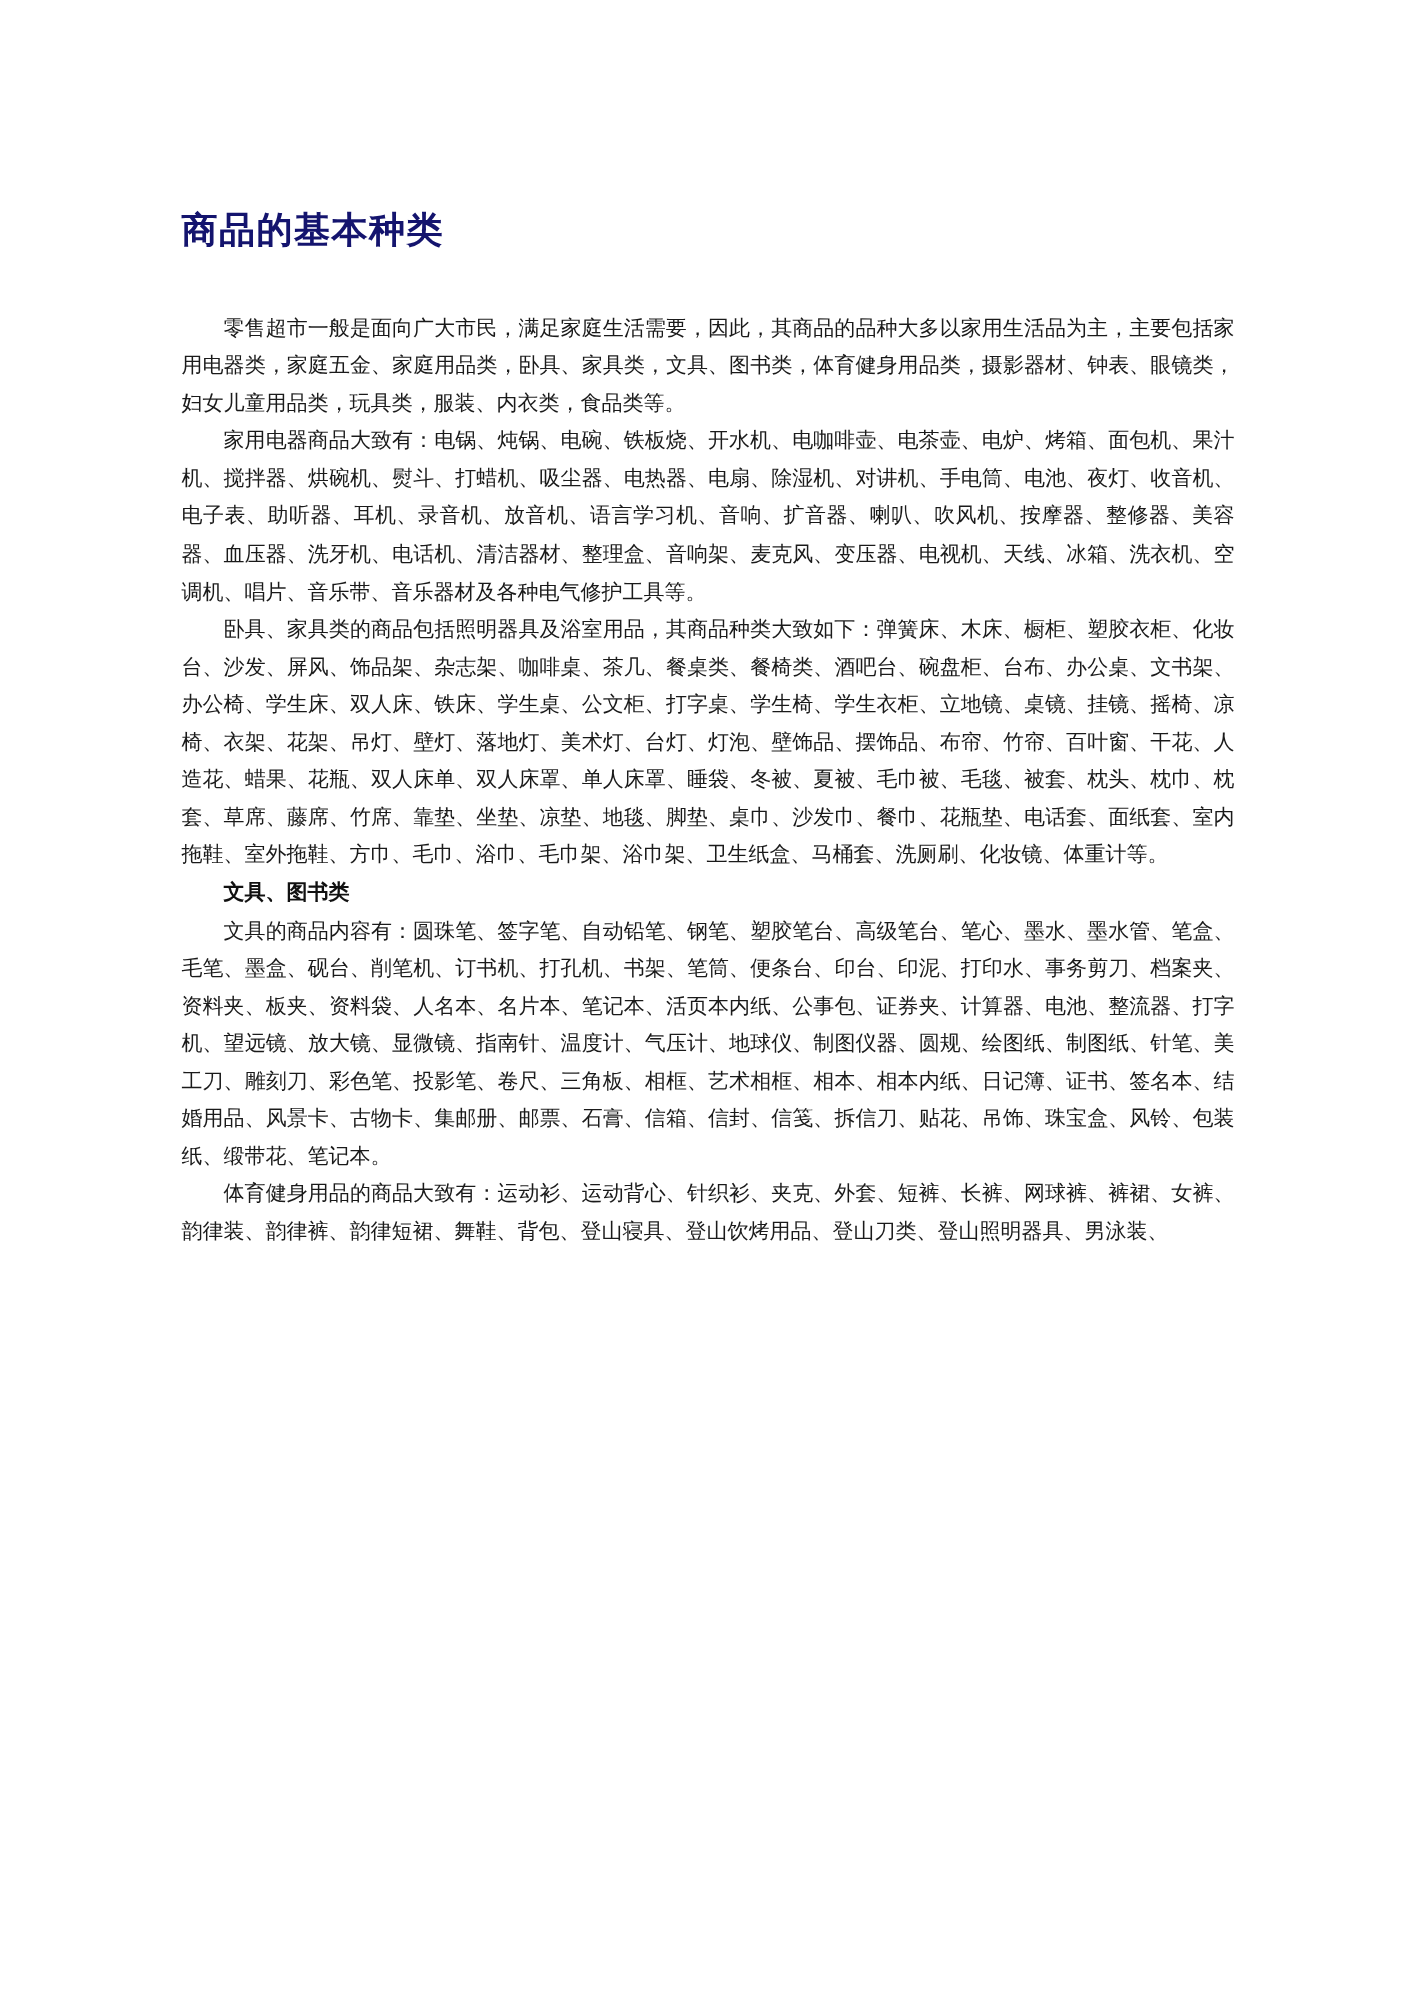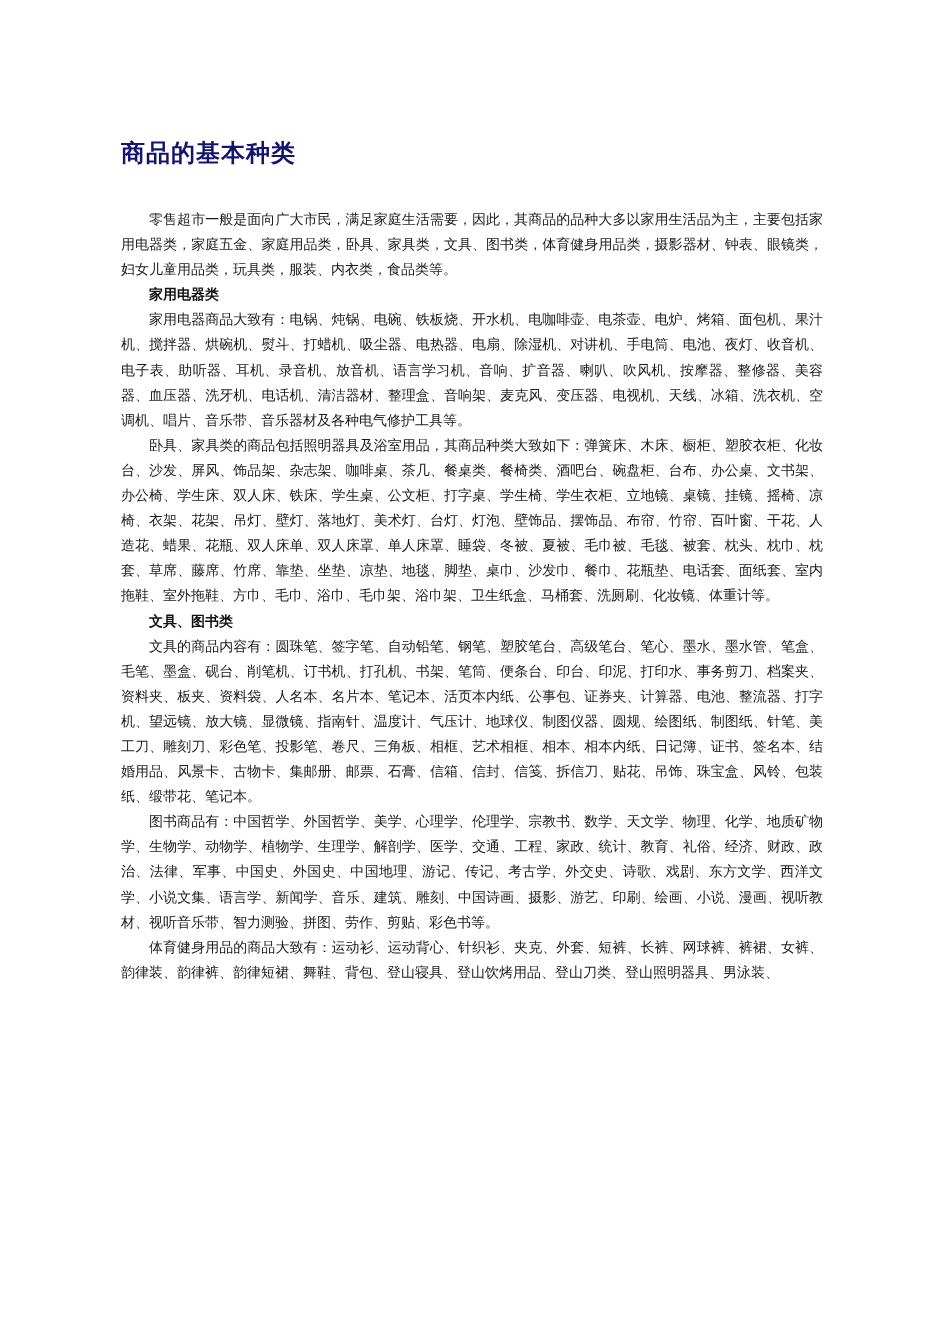--- a/index.html
+++ b/index.html
@@ -31,34 +31,32 @@
 </head>
 <body>
 
 <div class="page">
   <div class="title">商品的基本种类</div>
 
   <div class="body">
     <p class="para">零售超市一般是面向广大市民，满足家庭生活需要，因此，其商品的品种大多以家用生活品为主，主要包括家用电器类，家庭五金、家庭用品类，卧具、家具类，文具、图书类，体育健身用品类，摄影器材、钟表、眼镜类，妇女儿童用品类，玩具类，服装、内衣类，食品类等。</p>
 
     <div>
-      <p class="heading">家用电器类</p>
       <p class="para">家用电器商品大致有：电锅、炖锅、电碗、铁板烧、开水机、电咖啡壶、电茶壶、电炉、烤箱、面包机、果汁机、搅拌器、烘碗机、熨斗、打蜡机、吸尘器、电热器、电扇、除湿机、对讲机、手电筒、电池、夜灯、收音机、电子表、助听器、耳机、录音机、放音机、语言学习机、音响、扩音器、喇叭、吹风机、按摩器、整修器、美容器、血压器、洗牙机、电话机、清洁器材、整理盒、音响架、麦克风、变压器、电视机、天线、冰箱、洗衣机、空调机、唱片、音乐带、音乐器材及各种电气修护工具等。</p>
     </div>
 
     <div>
     </div>
 
     <div>
       <p class="para">卧具、家具类的商品包括照明器具及浴室用品，其商品种类大致如下：弹簧床、木床、橱柜、塑胶衣柜、化妆台、沙发、屏风、饰品架、杂志架、咖啡桌、茶几、餐桌类、餐椅类、酒吧台、碗盘柜、台布、办公桌、文书架、办公椅、学生床、双人床、铁床、学生桌、公文柜、打字桌、学生椅、学生衣柜、立地镜、桌镜、挂镜、摇椅、凉椅、衣架、花架、吊灯、壁灯、落地灯、美术灯、台灯、灯泡、壁饰品、摆饰品、布帘、竹帘、百叶窗、干花、人造花、蜡果、花瓶、双人床单、双人床罩、单人床罩、睡袋、冬被、夏被、毛巾被、毛毯、被套、枕头、枕巾、枕套、草席、藤席、竹席、靠垫、坐垫、凉垫、地毯、脚垫、桌巾、沙发巾、餐巾、花瓶垫、电话套、面纸套、室内拖鞋、室外拖鞋、方巾、毛巾、浴巾、毛巾架、浴巾架、卫生纸盒、马桶套、洗厕刷、化妆镜、体重计等。</p>
     </div>
 
     <div>
       <p class="heading">文具、图书类</p>
       <p class="para">文具的商品内容有：圆珠笔、签字笔、自动铅笔、钢笔、塑胶笔台、高级笔台、笔心、墨水、墨水管、笔盒、毛笔、墨盒、砚台、削笔机、订书机、打孔机、书架、笔筒、便条台、印台、印泥、打印水、事务剪刀、档案夹、资料夹、板夹、资料袋、人名本、名片本、笔记本、活页本内纸、公事包、证券夹、计算器、电池、整流器、打字机、望远镜、放大镜、显微镜、指南针、温度计、气压计、地球仪、制图仪器、圆规、绘图纸、制图纸、针笔、美工刀、雕刻刀、彩色笔、投影笔、卷尺、三角板、相框、艺术相框、相本、相本内纸、日记簿、证书、签名本、结婚用品、风景卡、古物卡、集邮册、邮票、石膏、信箱、信封、信笺、拆信刀、贴花、吊饰、珠宝盒、风铃、包装纸、缎带花、笔记本。</p>
-      <p class="para">图书商品有：中国哲学、外国哲学、美学、心理学、伦理学、宗教书、数学、天文学、物理、化学、地质矿物学、生物学、动物学、植物学、生理学、解剖学、医学、交通、工程、家政、统计、教育、礼俗、经济、财政、政治、法律、军事、中国史、外国史、中国地理、游记、传记、考古学、外交史、诗歌、戏剧、东方文学、西洋文学、小说文集、语言学、新闻学、音乐、建筑、雕刻、中国诗画、摄影、游艺、印刷、绘画、小说、漫画、视听教材、视听音乐带、智力测验、拼图、劳作、剪贴、彩色书等。</p>
     </div>
 
     <div>
       <p class="para">体育健身用品的商品大致有：运动衫、运动背心、针织衫、夹克、外套、短裤、长裤、网球裤、裤裙、女裤、韵律装、韵律裤、韵律短裙、舞鞋、背包、登山寝具、登山饮烤用品、登山刀类、登山照明器具、男泳装、</p>
     </div>
   </div>
 </div>
 
 </body></html>

